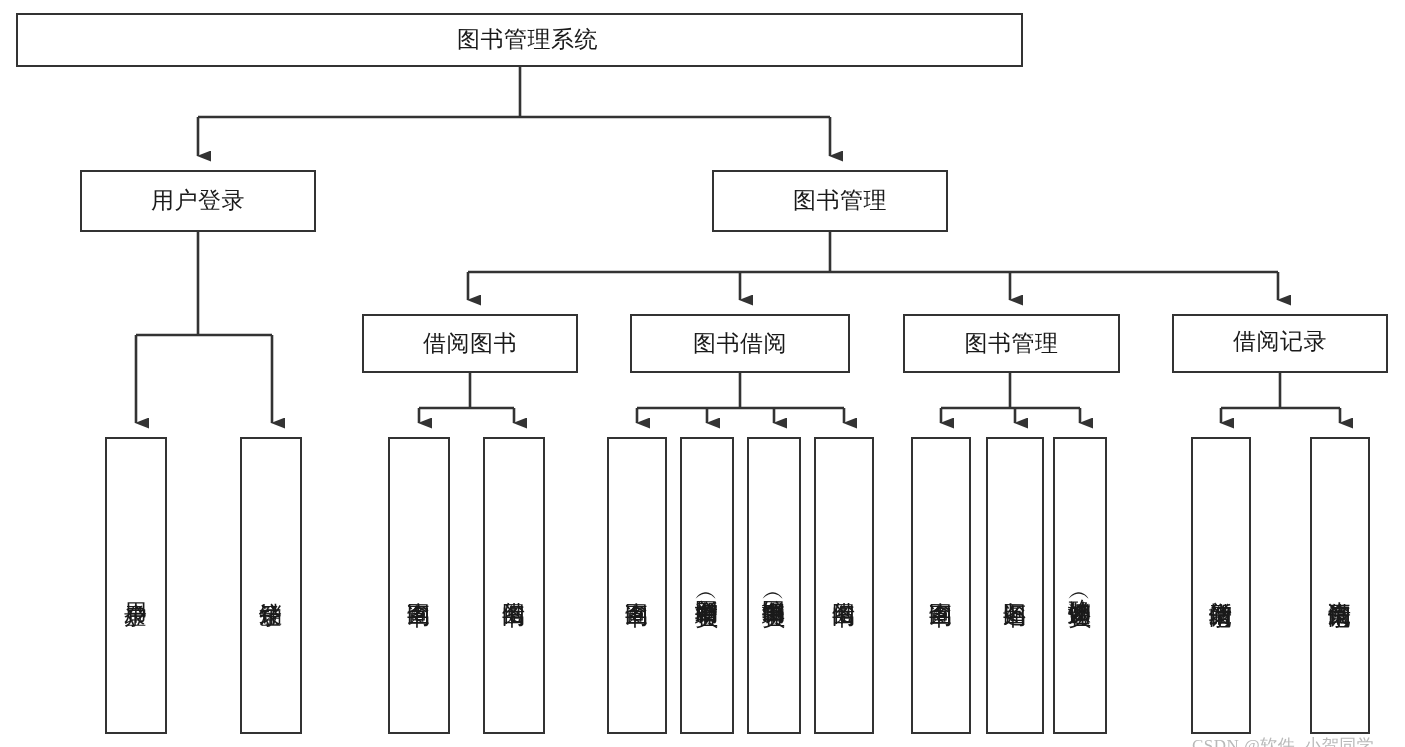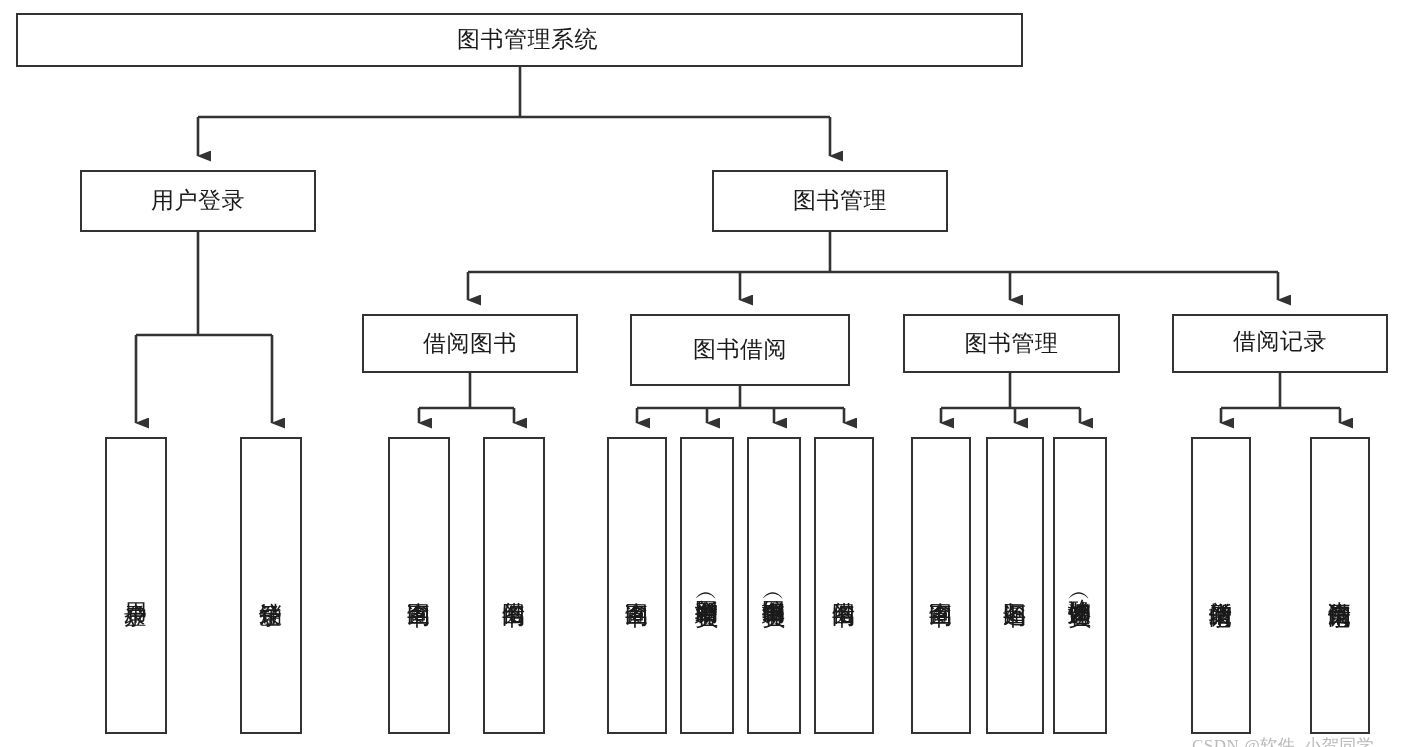--- a/index.html
+++ b/index.html
@@ -146,21 +146,21 @@
   <div class="node node-h" id="node-l2-0" style="left: 80px; top: 170px; width: 236px; height: 62px;">
     <span>用户登录</span>
   </div>
   <div class="node node-h" id="node-l2-1" style="left: 712px; top: 170px; width: 236px; height: 62px; padding-left: 20px;">
     <span>图书管理</span>
   </div>
 
   <div class="node node-h" id="node-l3-0" style="left: 362px; top: 314px; width: 216px; height: 59px;">
     <span>借阅图书</span>
   </div>
-  <div class="node node-h" id="node-l3-1" style="left: 630px; top: 314px; width: 220px; height: 72px;">
+  <div class="node node-h" id="node-l3-1" style="left: 630px; top: 314px; width: 220px; height: 59px;">
     <span>图书借阅</span>
   </div>
   <div class="node node-h" id="node-l3-2" style="left: 903px; top: 314px; width: 217px; height: 59px;">
     <span>图书管理</span>
   </div>
   <div class="node node-h" id="node-l3-3" style="left: 1172px; top: 314px; width: 216px; height: 59px; font-family: Liberation Mono, monospace;">
     <span>借阅记录</span>
   </div>
 
   <div class="node node-leaf" id="node-leaf-0" style="left: 105px; top: 437px; width: 62px; height: 297px;">

